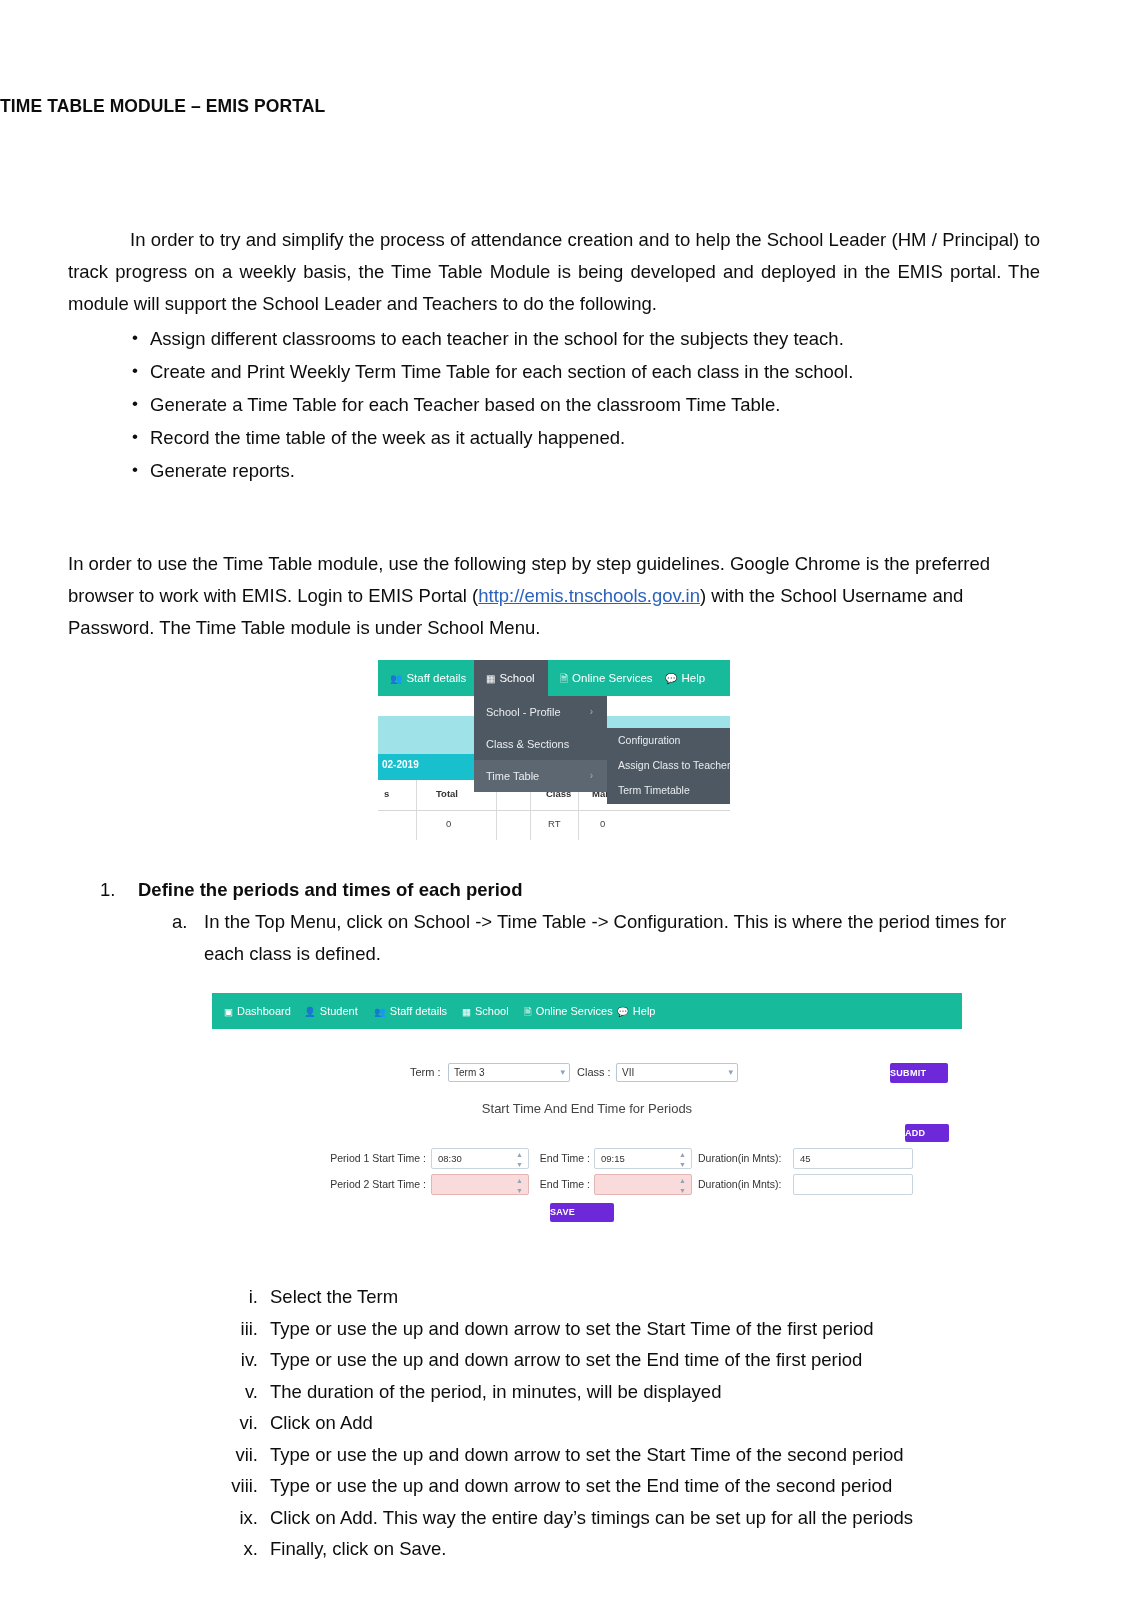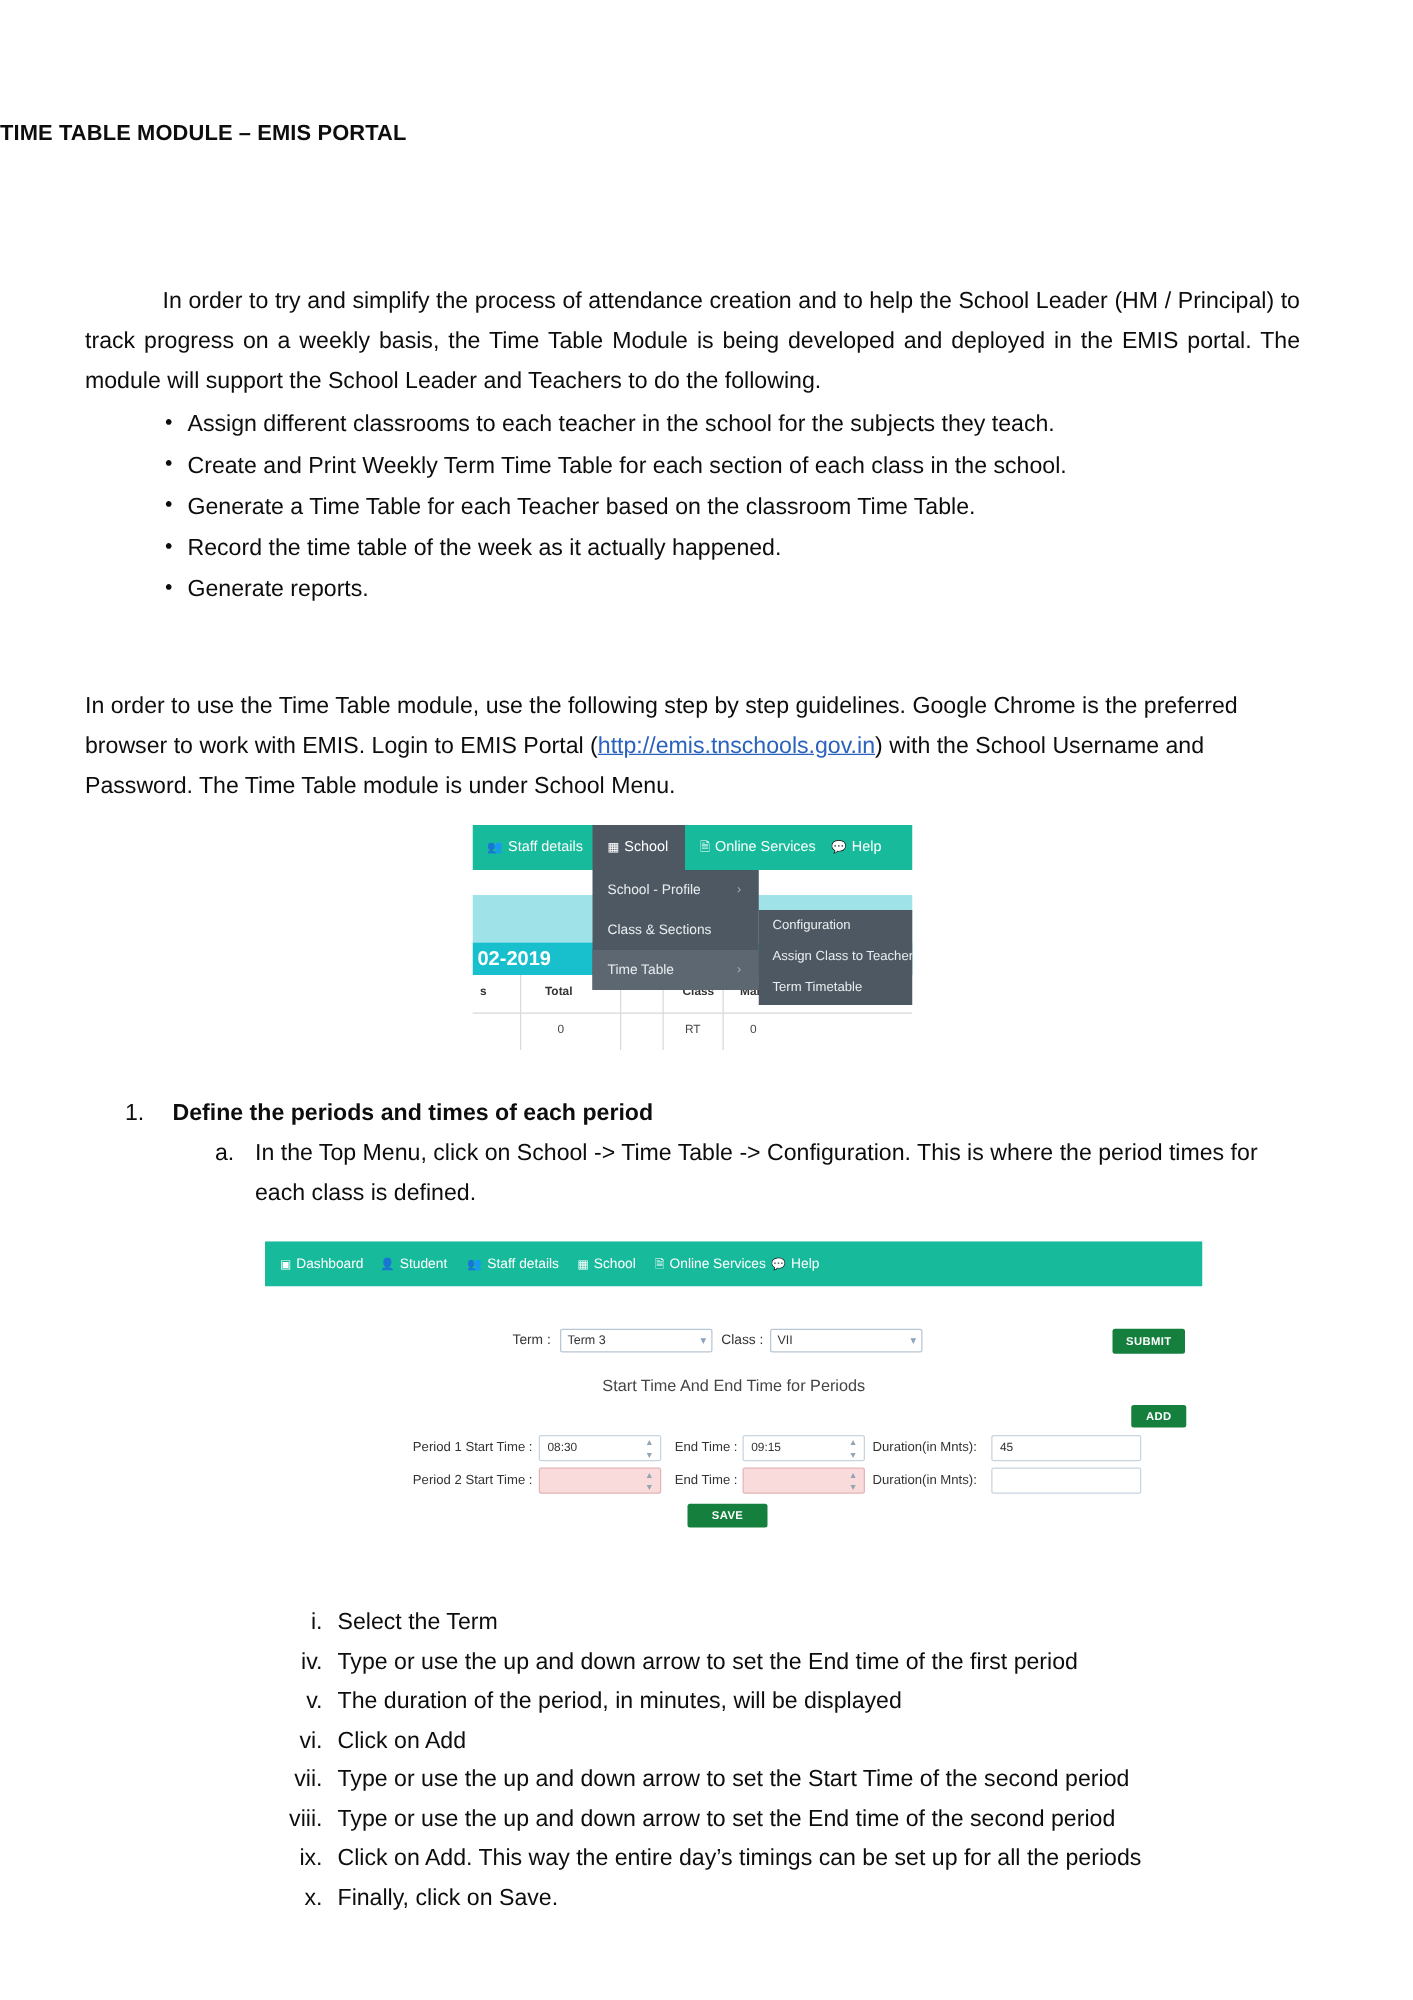--- a/index.html
+++ b/index.html
@@ -51,21 +51,21 @@
   .s1-navitem .ic{font-size:10px;margin-right:4px;}
   .s1-ni-0{left:12px;}
   .s1-ni-1{left:96px;width:74px;background:#4e5862;padding-left:12px;box-sizing:border-box;}
   .s1-ni-2{left:182px;}
   .s1-ni-3{left:287px;}
 
   .s1-body{position:absolute;left:0;top:36px;width:352px;height:144px;background:#fff;}
   .s1-band-a{position:absolute;left:0;top:20px;width:352px;height:38px;background:#9fe3e8;}
   .s1-band-b{position:absolute;left:0;top:58px;width:352px;height:26px;background:#18c0ce;}
   .s1-band-b .yr{
-    position:absolute;left:4px;top:5px;font-size:16px;font-weight:bold;color:#ffffff;
+    position:absolute;left:4px;top:5px;font-size:10px;font-weight:bold;color:#ffffff;
   }
   .s1-tablehdr{
     position:absolute;left:0;top:84px;width:352px;height:30px;background:#ffffff;
     border-bottom:1px solid #d7d7d7;
   }
   .s1-th{position:absolute;top:8px;font-size:9.5px;font-weight:bold;color:#333;}
   .s1-th-0{left:6px;}
   .s1-th-1{left:58px;}
   .s1-th-2{left:168px;}
   .s1-th-3{left:214px;}
@@ -127,22 +127,22 @@
     position:absolute;top:0;height:19px;border:1px solid #b9c6d4;background:#fff;
     border-radius:2px;box-sizing:border-box;
   }
   .s2-select .val{
     position:absolute;left:5px;top:3px;font-size:10px;color:#333;
   }
   .s2-select .chev{
     position:absolute;right:4px;top:3px;font-size:9px;color:#8aa3bd;
   }
   .s2-btn{
-    position:absolute;background:#15803d;color:#fff;font-size:9px;font-weight:bold;
-    text-align:center;border-radius:2px;letter-spacing:.3px;
+    position:absolute;background:#6d28d9;color:#fff;font-size:9px;font-weight:bold;
+    text-align:left;border-radius:2px;letter-spacing:.3px;
   }
   .s2-submit{left:480px;top:0px;width:58px;height:20px;line-height:20px;}
 
   .s2-subtitle{
     position:absolute;left:0;top:108px;width:750px;text-align:center;
     font-size:13px;color:#444;
   }
   .s2-add{left:693px;top:131px;width:44px;height:18px;line-height:18px;}
 
   .s2-prow{position:absolute;left:106px;height:21px;}
@@ -345,20 +345,21 @@
       <div class="s2-input" style="left:475px;width:120px;">
         <span class="txt"></span>
       </div>
     </div>
 
     <div class="s2-btn s2-save">SAVE</div>
   </div>
 
   <div class="roman-block">
     <div class="roman-item"><span class="n">i.</span><span>Select the Term</span></div>
+    <div class="roman-item"><span class="n">iii.</span><span>Type or use the up and down arrow to set the Start Time of the first period</span></div>
     <div class="roman-item"><span class="n">iv.</span><span>Type or use the up and down arrow to set the End time of the first period</span></div>
     <div class="roman-item"><span class="n">v.</span><span>The duration of the period, in minutes, will be displayed</span></div>
     <div class="roman-item"><span class="n">vi.</span><span>Click on Add</span></div>
     <div class="roman-item"><span class="n">vii.</span><span>Type or use the up and down arrow to set the Start Time of the second period</span></div>
     <div class="roman-item"><span class="n">viii.</span><span>Type or use the up and down arrow to set the End time of the second period</span></div>
     <div class="roman-item"><span class="n">ix.</span><span>Click on Add. This way the entire day’s timings can be set up for all the periods</span></div>
     <div class="roman-item"><span class="n">x.</span><span>Finally, click on Save.</span></div>
   </div>
 
 </div>

